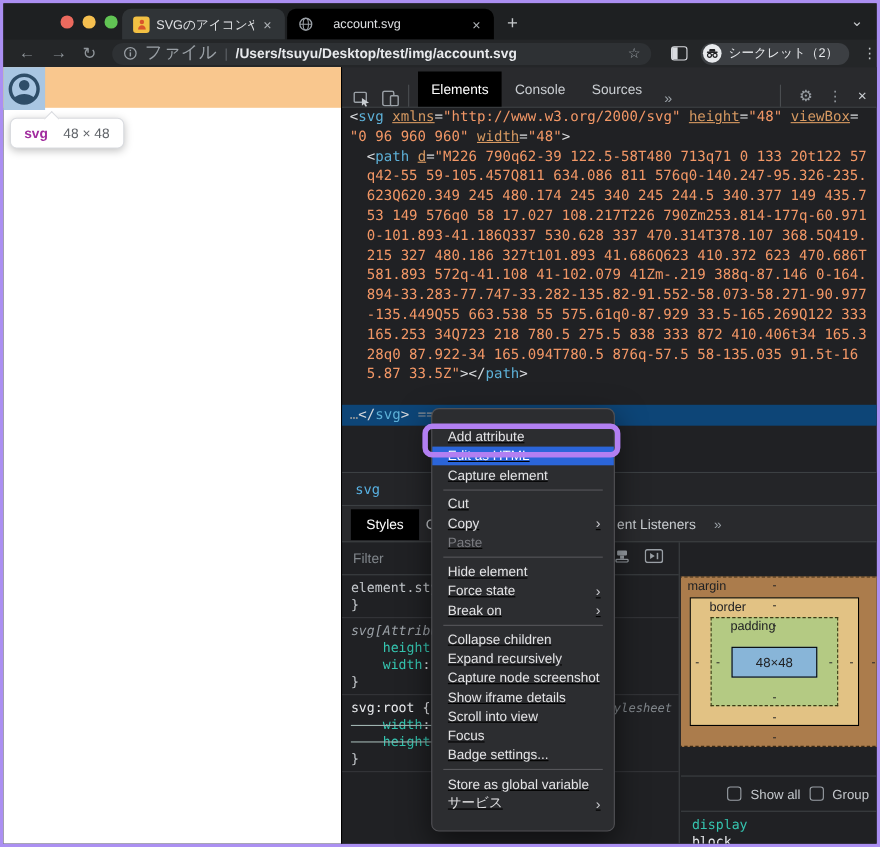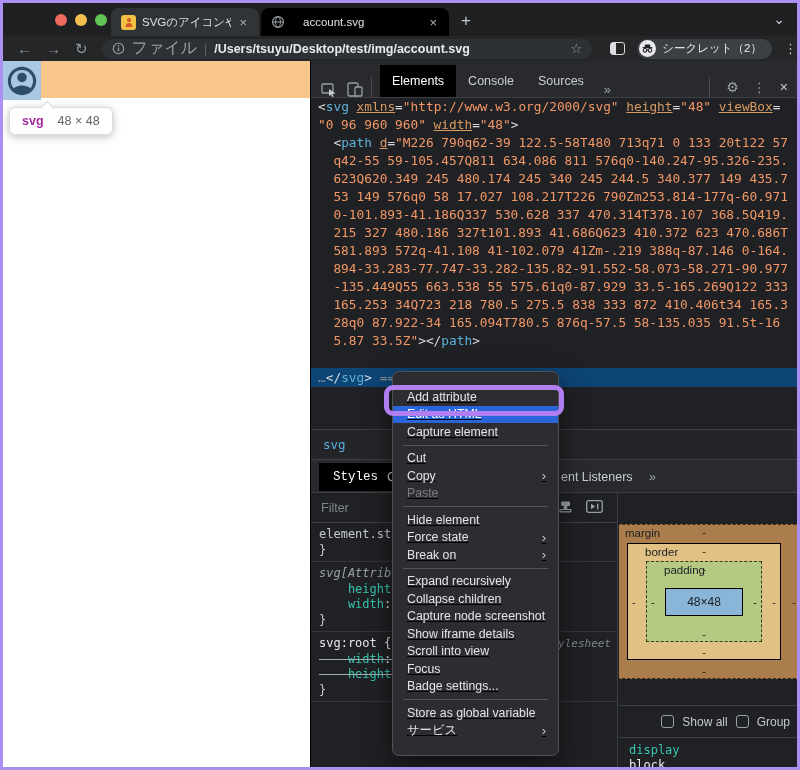--- a/index.html
+++ b/index.html
@@ -59,21 +59,21 @@
 
   .code { position:absolute; left:0; top:37px; width:487px; font-family:"DejaVu Sans Mono","Liberation Mono",monospace; font-size:12.8px; }
   .code-line { height:18px; line-height:18px; white-space:pre; padding-left:7px; }
   .c-p{ color:#d7d9dc; } .c-t{ color:#5db0d7; } .c-a{ color:#d79a62;text-decoration:underline; } .c-v{ color:#f29766; } .c-d{ color:#8a9095; }
   .sel-line { position:absolute; left:0; top:307px; width:487px; height:19px; line-height:19px; background:#0d4577; font-family:"DejaVu Sans Mono","Liberation Mono",monospace; font-size:12.8px; white-space:pre; padding-left:7px; }
 
   .breadcrumb { position:absolute; left:0; top:368px; width:487px; height:30px; border-top:1px solid #3c4043; background:#242528; display:flex; align-items:center; }
   .crumb { color:#58b1e2; font-family:"DejaVu Sans Mono","Liberation Mono",monospace; font-size:12.5px; margin-left:12px; }
 
   .styles-tabbar { position:absolute; left:0; top:398px; width:487px; height:34px; background:#292a2d; border-top:1px solid #3c4043; border-bottom:1px solid #3c4043; }
-  .st-chip { position:absolute; left:8px; top:3px; background:#000; color:#fff; font-size:12.5px; padding:7px 14px;font-family:Liberation Mono, monospace; }
+  .st-chip { position:absolute; left:8px; top:3px; background:#000; color:#fff; font-size:12.5px; padding:7px 14px; }
   .st-c { position:absolute; left:76px; top:10px; color:#c9cdd1; font-size:12.5px; }
   .st-listeners { position:absolute; left:250px; top:10px; color:#c9cdd1; font-size:12.5px; }
   .st-more { position:absolute; left:338px; top:10px; color:#9aa0a6; font-size:12.5px; }
 
   .styles-left { position:absolute; left:0; top:432px; width:307px; height:274px; border-right:1px solid #3c4043; }
   .filter-row { height:30px; border-bottom:1px solid #3c4043; display:flex; align-items:center; }
   .filter-input { color:#80868b; font-size:12.5px; margin-left:10px; flex:1; }
   .fr-icons { display:flex; align-items:center; gap:14px; margin-right:14px; }
 
   .rules { font-family:"DejaVu Sans Mono","Liberation Mono",monospace; font-size:12px; }
@@ -362,24 +362,24 @@
         <div class="menu-item">
           <span class="lbl">Force state</span>
           <span class="menu-arrow">›</span>
         </div>
         <div class="menu-item">
           <span class="lbl">Break on</span>
           <span class="menu-arrow">›</span>
         </div>
         <div class="menu-sep"></div>
         <div class="menu-item">
+          <span class="lbl">Collapse children</span>
+        </div>
+        <div class="menu-item">
           <span class="lbl">Expand recursively</span>
-        </div>
-        <div class="menu-item">
-          <span class="lbl">Collapse children</span>
         </div>
         <div class="menu-item">
           <span class="lbl">Capture node screenshot</span>
         </div>
         <div class="menu-item">
           <span class="lbl">Show iframe details</span>
         </div>
         <div class="menu-item">
           <span class="lbl">Scroll into view</span>
         </div>

